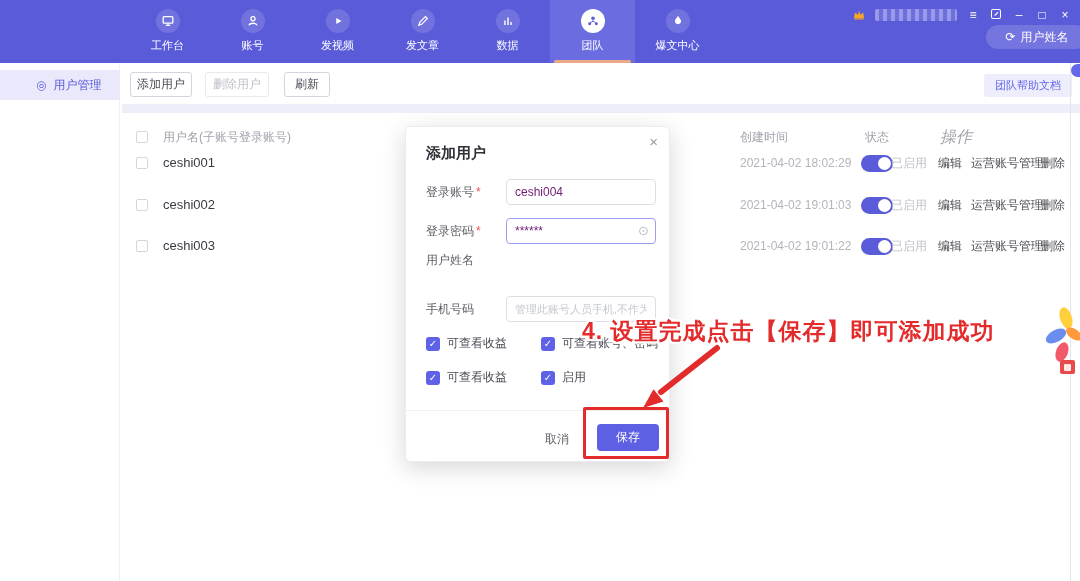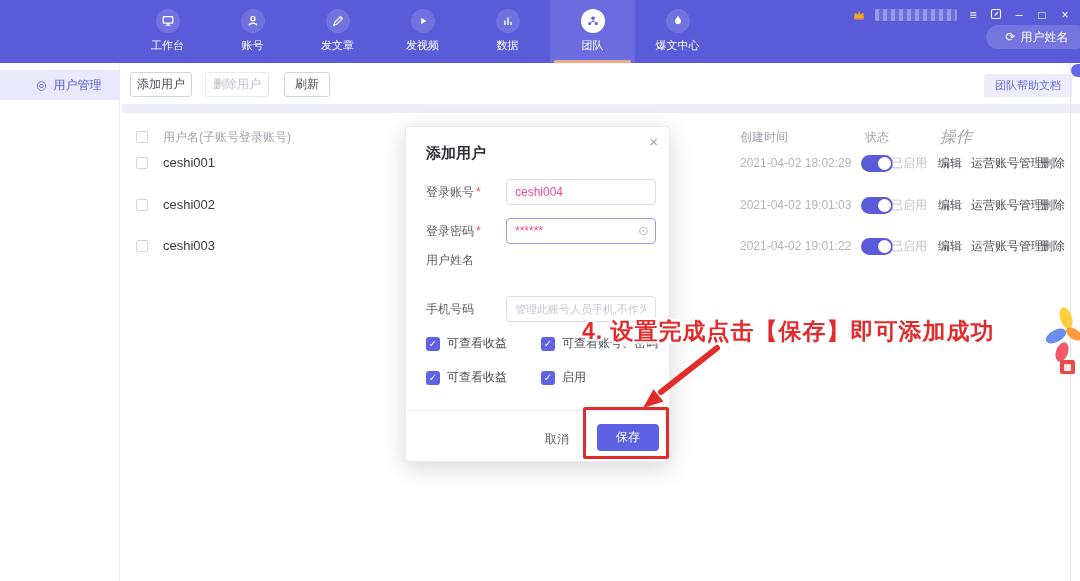--- a/index.html
+++ b/index.html
@@ -60,21 +60,21 @@
   .toggle .knob { position:absolute; right:2px; top:2px; width:13px; height:13px; border-radius:50%; background:#fff; }
 
   
   .modal { left:405px; top:126px; width:265px; height:336px; background:#fff; border:1px solid #ebebf0;
      border-radius:5px; box-shadow:0 6px 24px rgba(0,0,0,.16); z-index:40; }
   .modal-close { position:absolute; right:11px; top:6px; font-size:15px; color:#9a9aa4; cursor:pointer; }
   .modal-title { position:absolute; left:20px; top:17px; font-size:15px; font-weight:bold; color:#2f3038; }
   .f-label { position:absolute; left:20px; width:78px; font-size:12px; color:#5f6168; line-height:26px; }
   .f-req { color:#e45656; margin-left:2px; }
   .f-input { position:absolute; left:100px; width:150px; height:26px; border:1px solid #dcdfe6;
-     border-radius:4px; font-size:12px; color:#ec4899; padding:0 8px;
+     border-radius:4px; font-size:12px; color:#701a75; padding:0 8px;
      font-family:"Liberation Sans","DejaVu Sans",sans-serif; outline:none; }
   .f-input::placeholder { color:#c4c8d0; font-size:11px; }
   .f-input.focused { border-color:#9b9df0; }
   .eye { position:absolute; left:232px; font-size:13px; color:#b9bcc4; cursor:pointer; line-height:26px; }
   .mchk-row { position:absolute; display:flex; align-items:center; gap:7px; cursor:pointer; }
   .mchk { width:14px; height:14px; border-radius:3px; background:#5f61e6; color:#fff; font-size:10px;
      display:flex; align-items:center; justify-content:center; }
   .mchk-label { font-size:12px; color:#4a4c55; }
   .m-divider { position:absolute; left:0; top:283px; width:100%; height:1px; background:#f0f0f2; }
   .cancel-btn { position:absolute; left:128px; top:300px; width:46px; height:24px; font-size:12px;
@@ -116,33 +116,33 @@
     <span class="icon-circle">
       <svg width="14" height="14" viewBox="0 0 16 16" fill="none" stroke="currentColor" stroke-width="1.5">
           <circle cx="8" cy="5.5" r="2.4"></circle>
           <path d="M3.5 13c.6-3.2 8.4-3.2 9 0"></path>
         </svg>
     </span>
     <span class="nav-label">账号</span>
   </div>
   <div class="nav-item">
     <span class="icon-circle">
+      <svg width="14" height="14" viewBox="0 0 16 16" fill="currentColor">
+          <path d="M6 4.5v7l6-3.5z"></path>
+        </svg>
+    </span>
+    <span class="nav-label">发视频</span>
+  </div>
+  <div class="nav-item">
+    <span class="icon-circle">
       <svg width="14" height="14" viewBox="0 0 16 16" fill="none" stroke="currentColor" stroke-width="1.4">
           <path d="M3.2 12.8l1.3-3.6 6.3-6.2 2.2 2.2-6.2 6.3-3.6 1.3z"></path>
         </svg>
     </span>
     <span class="nav-label">发文章</span>
-  </div>
-  <div class="nav-item">
-    <span class="icon-circle">
-      <svg width="14" height="14" viewBox="0 0 16 16" fill="currentColor">
-          <path d="M6 4.5v7l6-3.5z"></path>
-        </svg>
-    </span>
-    <span class="nav-label">发视频</span>
   </div>
   <div class="nav-item">
     <span class="icon-circle">
       <svg width="14" height="14" viewBox="0 0 16 16" fill="none" stroke="currentColor" stroke-width="1.6">
           <path d="M4.5 12.5V7.5M8 12.5V4M11.5 12.5V9"></path>
         </svg>
     </span>
     <span class="nav-label">数据</span>
   </div>
   <div class="nav-item active">

